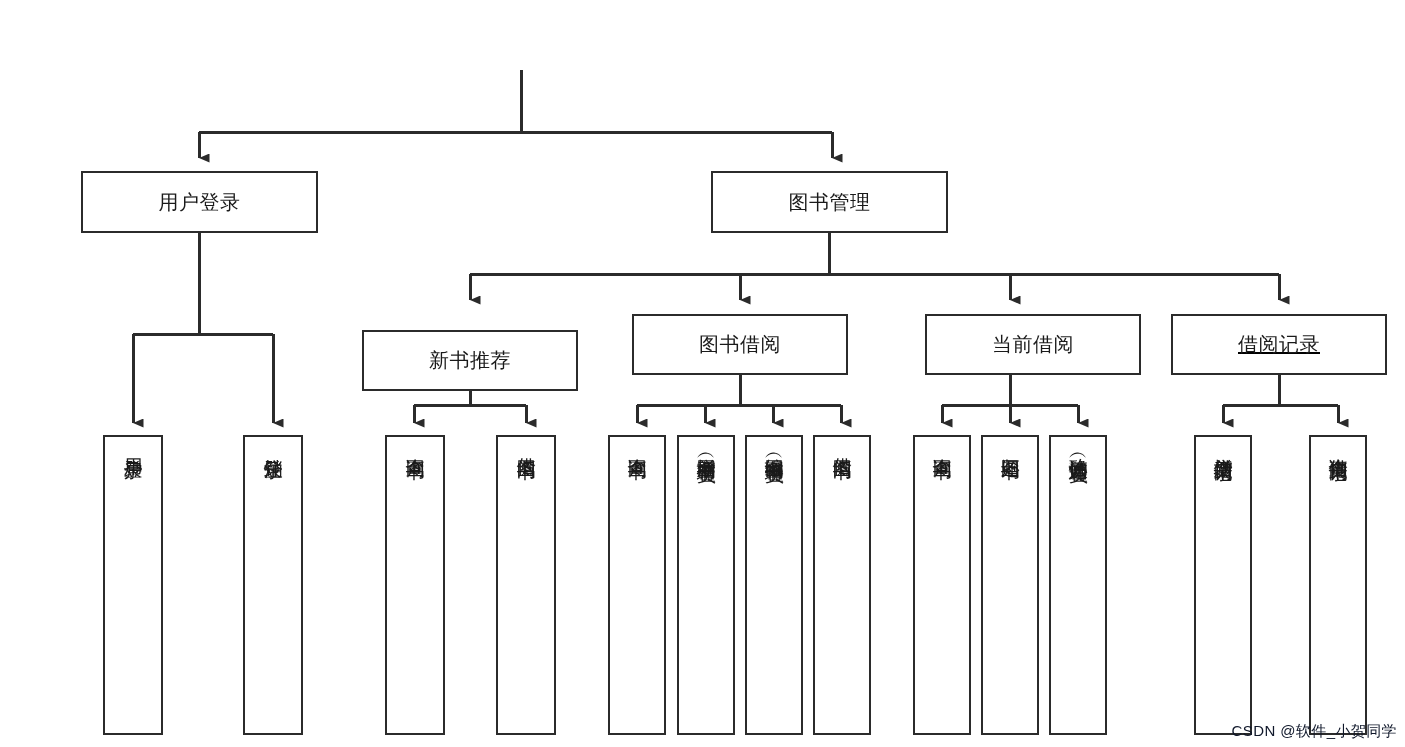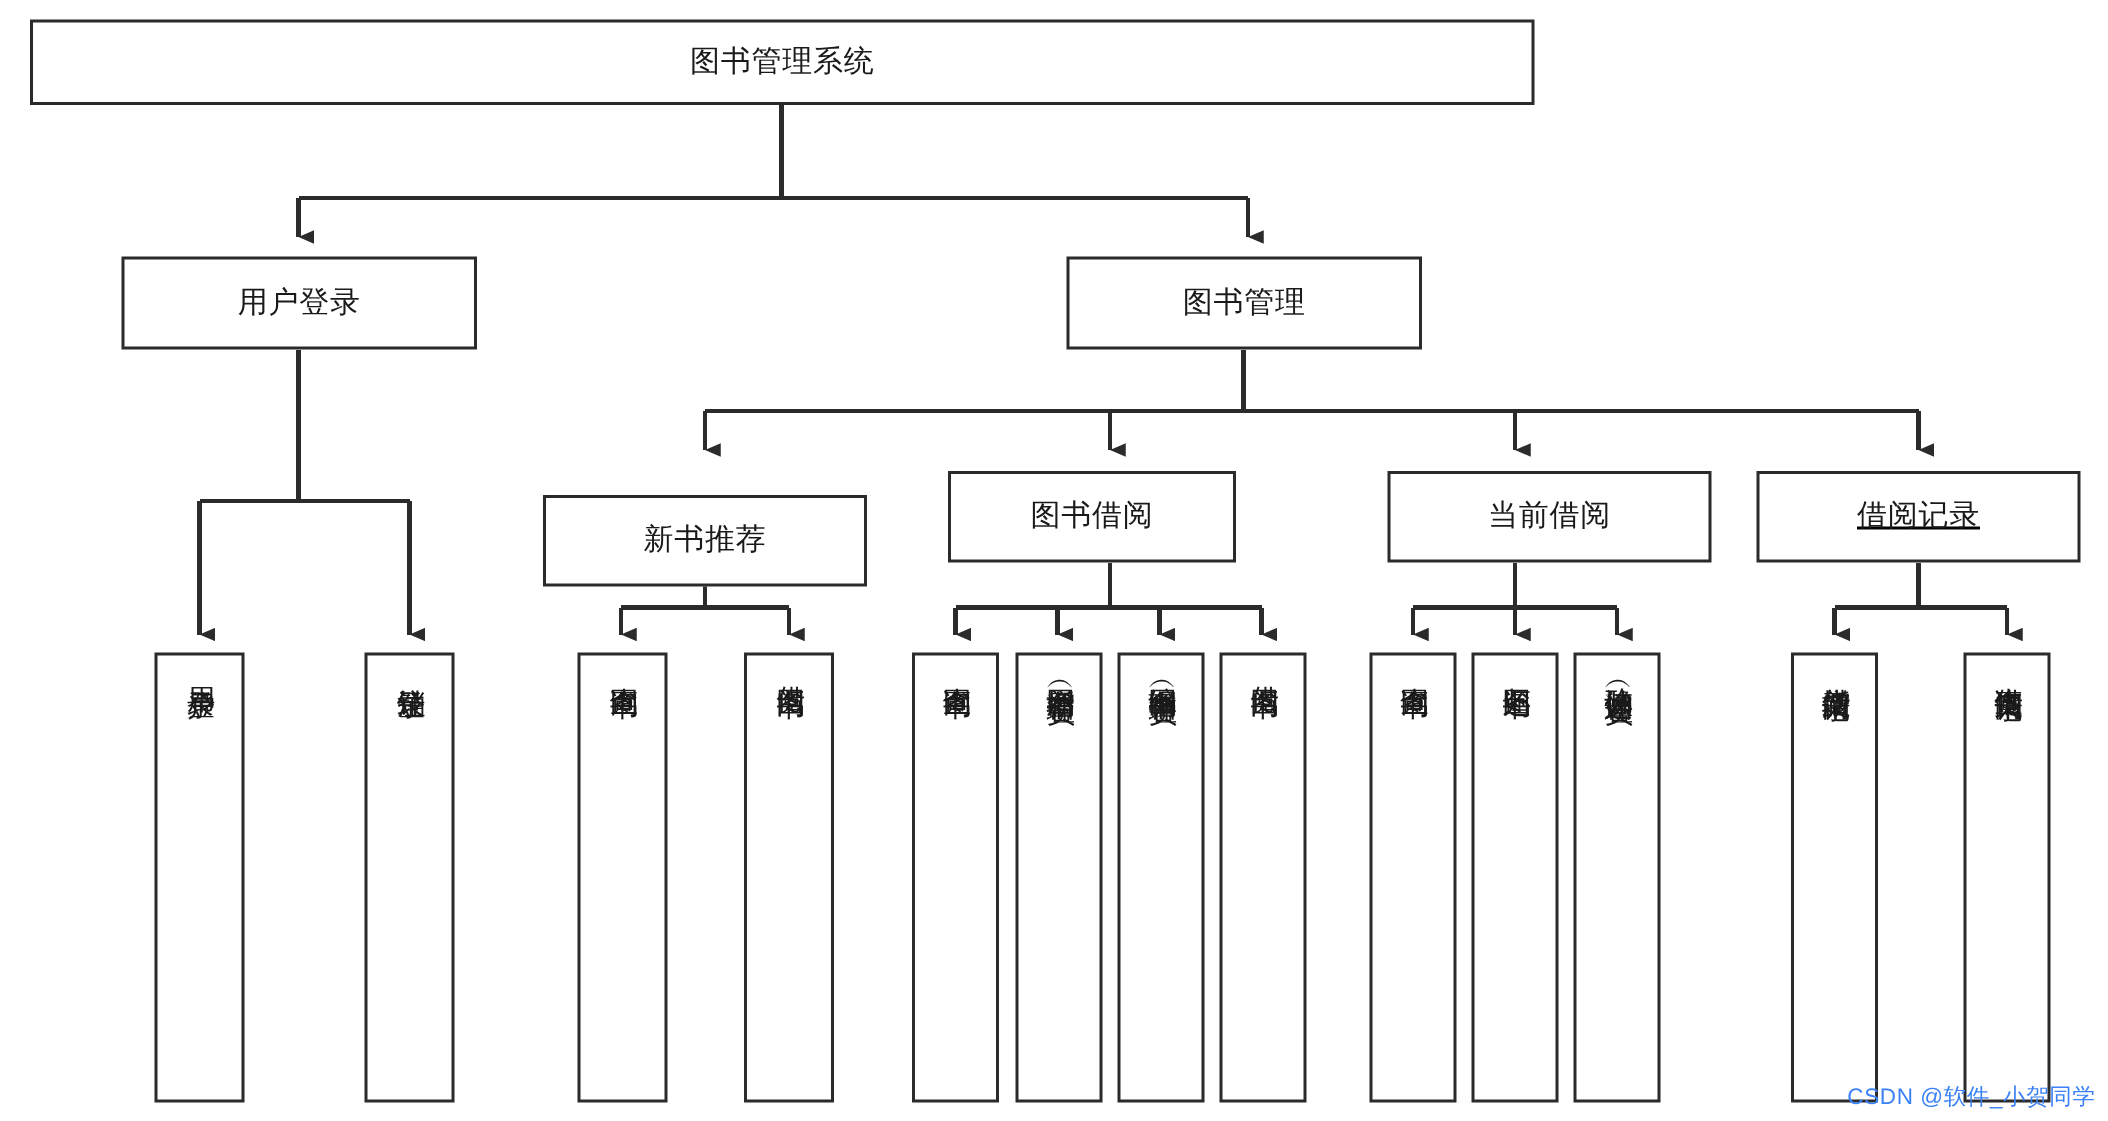--- a/index.html
+++ b/index.html
@@ -50,21 +50,21 @@
     letter-spacing: 1px;
   }
   .node-box.vertical {
     align-items: flex-start;
     padding-top: 6px;
   }
   #watermark {
     position: absolute;
     right: 8px;
     bottom: 6px;
-    color: #3b82f6;
+    color: #0f172a;
     font-size: 15px;
     letter-spacing: 0.4px;
     user-select: none;
     white-space: nowrap;
   }
 </style>
 </head>
 <body>
 
 <div id="canvas">
@@ -112,35 +112,32 @@
       <path d="M1010,405 L1010,423" marker-end="url(#arw)"></path>
       <path d="M1078,405 L1078,423" marker-end="url(#arw)"></path>
 
       <path d="M1279,375 L1279,405"></path>
       <path d="M1223,405 L1338,405"></path>
       <path d="M1223,405 L1223,423" marker-end="url(#arw)"></path>
       <path d="M1338,405 L1338,423" marker-end="url(#arw)"></path>
     </g>
   </svg>
 
-  <div class="node-box" style="left:20px; top:13px; width:1003px; height:57px;">
-    <span class="node-label">图书管理系统</span>
-  </div>
 
   <div class="node-box" style="left:81px; top:171px; width:237px; height:62px;">
     <span class="node-label">用户登录</span>
   </div>
   <div class="node-box" style="left:711px; top:171px; width:237px; height:62px;">
     <span class="node-label">图书管理</span>
   </div>
 
   <div class="node-box" style="left:362px; top:314px; width:216px; height:61px;margin-top:16px;">
     <span class="node-label">新书推荐</span>
   </div>
-  <div class="node-box" style="left:632px; top:314px; width:192px; height:61px;">
+  <div class="node-box" style="left:632px; top:314px; width:216px; height:61px;">
     <span class="node-label">图书借阅</span>
   </div>
   <div class="node-box" style="left:902px; top:314px; width:216px; height:61px;margin-left:23px;">
     <span class="node-label">当前借阅</span>
   </div>
   <div class="node-box" style="left:1171px; top:314px; width:216px; height:61px;text-decoration:underline;">
     <span class="node-label">借阅记录</span>
   </div>
 
   <div class="node-box vertical" style="left:103px; top:435px; width:60px; height:300px;">

